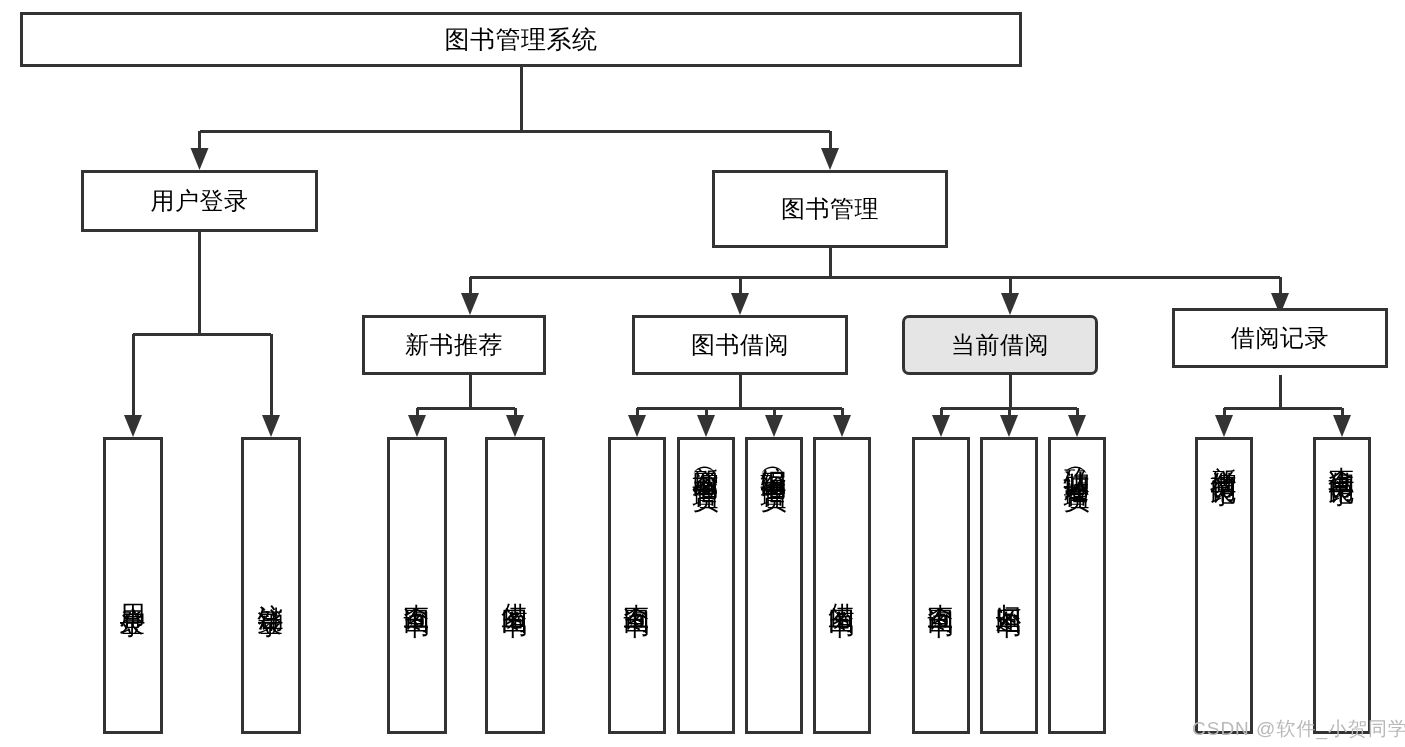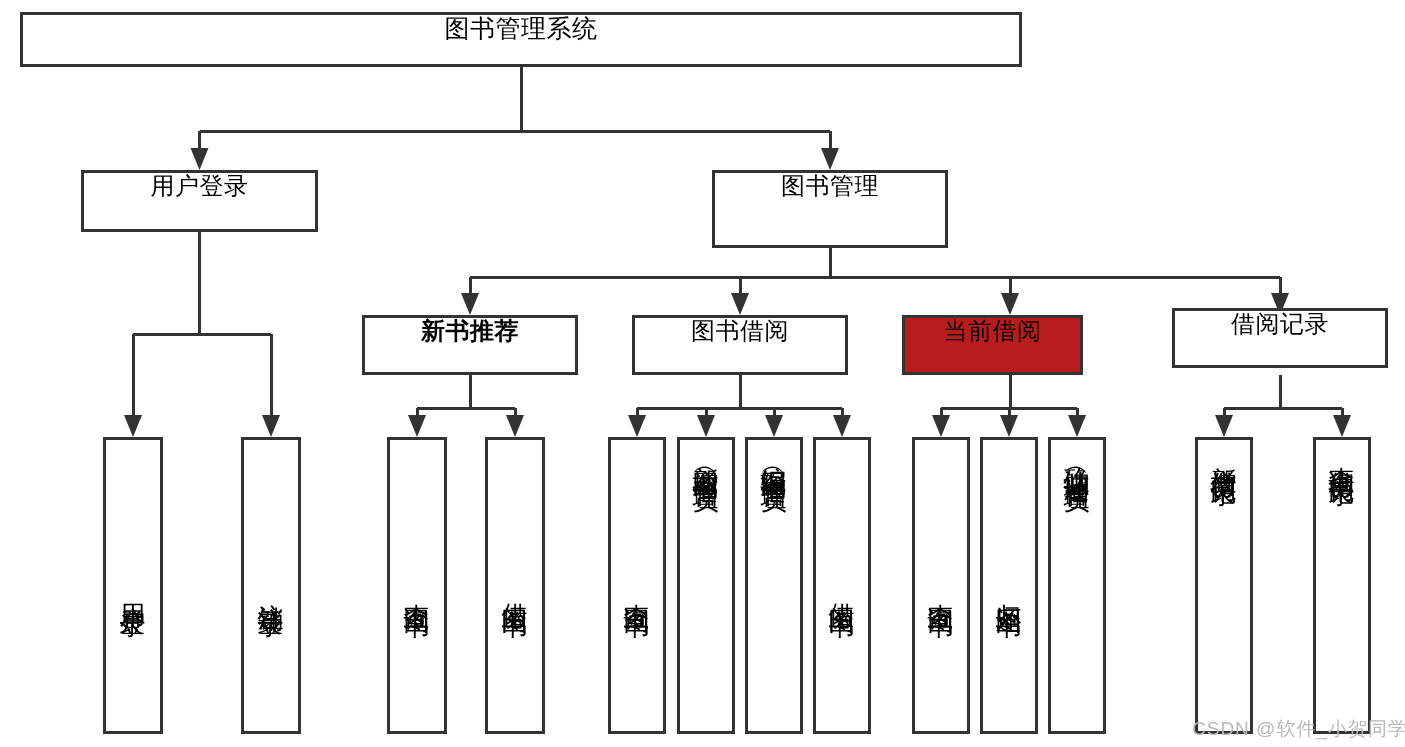--- a/index.html
+++ b/index.html
@@ -9,21 +9,21 @@
   }
   #stage{position:relative;width:1405px;height:747px;background:#ffffff;}
   #wires{position:absolute;left:0;top:0;width:1405px;height:747px;}
 
   .node{
     position:absolute;
     box-sizing:border-box;
     background:#ffffff;
     border:3px solid #333333;
     display:flex;
-    align-items:flex-start;
+    align-items:center;
     justify-content:center;
     color:#000000;
     z-index:2;
   }
   .node .label{
     display:block;
     text-align:center;
     line-height:1.08;
     white-space:pre;
   }
@@ -119,27 +119,27 @@
   <div id="nodes">
       <div class="node horiz root" style="left: 20px; top: 12px; width: 1002px; height: 55px; border-color: rgb(51, 51, 51); background: rgb(255, 255, 255);">
         <span class="label">图书管理系统</span>
       </div>
       <div class="node horiz" style="left: 81px; top: 170px; width: 237px; height: 62px; border-color: rgb(51, 51, 51); background: rgb(255, 255, 255);">
         <span class="label">用户登录</span>
       </div>
       <div class="node horiz" style="left: 712px; top: 170px; width: 236px; height: 78px; border-color: rgb(51, 51, 51); background: rgb(255, 255, 255);">
         <span class="label">图书管理</span>
       </div>
-      <div class="node horiz" style="left: 362px; top: 315px; width: 216px; height: 60px; border-color: rgb(51, 51, 51); background: rgb(255, 255, 255); font-weight: bold;">
+      <div class="node horiz" style="left: 362px; top: 315px; width: 184px; height: 60px; border-color: rgb(51, 51, 51); background: rgb(255, 255, 255);">
         <span class="label">新书推荐</span>
       </div>
       <div class="node horiz" style="left: 632px; top: 315px; width: 216px; height: 60px; border-color: rgb(51, 51, 51); background: rgb(255, 255, 255);">
         <span class="label">图书借阅</span>
       </div>
-      <div class="node horiz" style="left: 902px; top: 315px; width: 181px; height: 60px; border-color: rgb(51, 51, 51); background: #b91c1c;">
+      <div class="node horiz" style="left: 902px; top: 315px; width: 196px; height: 60px; border-color: rgb(51, 51, 51); background: #e5e5e5; border-radius: 7px;">
         <span class="label">当前借阅</span>
       </div>
       <div class="node horiz" style="left: 1172px; top: 308px; width: 216px; height: 60px; border-color: rgb(51, 51, 51); background: rgb(255, 255, 255);">
         <span class="label">借阅记录</span>
       </div>
       <div class="node vert mid" style="left: 103px; top: 437px; width: 60px; height: 297px; border-color: rgb(51, 51, 51); background: rgb(255, 255, 255);">
         <span class="label">用户登录</span>
       </div>
       <div class="node vert mid" style="left: 241px; top: 437px; width: 60px; height: 297px; border-color: rgb(51, 51, 51); background: rgb(255, 255, 255);">
         <span class="label">注销登录</span>

